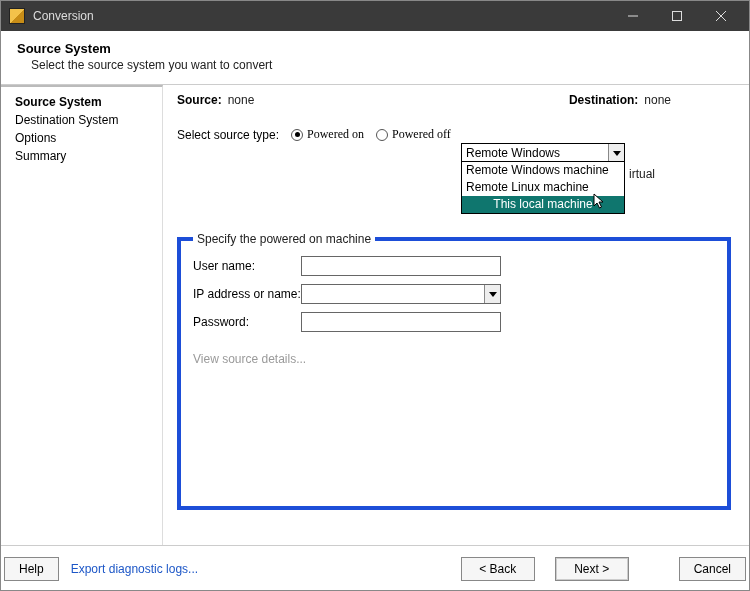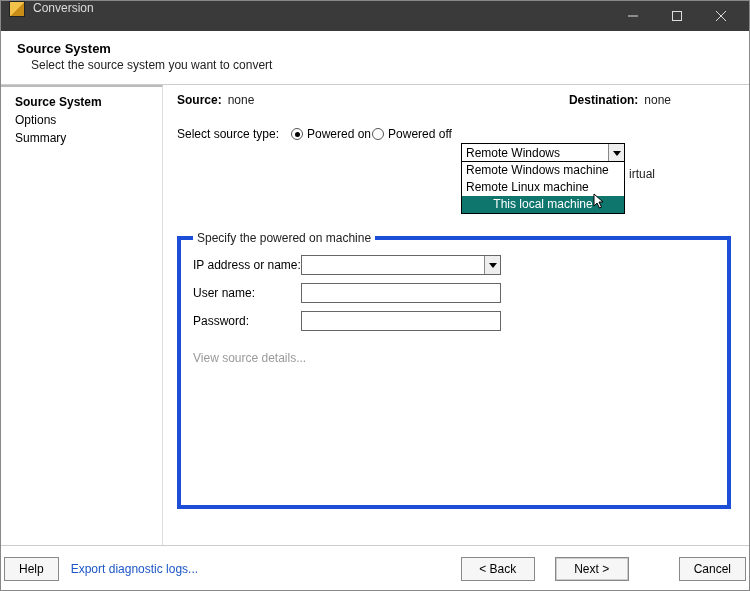--- a/index.html
+++ b/index.html
@@ -12,20 +12,21 @@
     width: 750px;
     height: 591px;
     overflow: hidden;
     border: 1px solid #888;
   }
   .titlebar {
     background: #3a3a3a;
     color: #ddd;
     height: 30px;
     display: flex;
+    align-items: center;
     padding: 0 6px 0 8px;
   }
   .titlebar .icon {
     width: 16px; height: 16px;
     background: linear-gradient(135deg,#f3c24a 50%,#c88d17 50%);
     margin-right: 8px;
     border: 1px solid #222;
   }
   .titlebar .title { flex: 1; font-size: 12px; }
   .titlebar .winbtn {
@@ -78,21 +79,21 @@
   .srcdest .pair { display:flex; gap:6px; }
   .srcdest .lbl { font-weight: bold; }
   .srcdest .val { color: #222; }
   .srcdest .spacer { flex: 1; }
   .row {
     display: flex;
     align-items: center;
     margin-bottom: 10px;
   }
   .row .lbl { width: 114px; }
-  .radio-group { display:flex; align-items:flex-start; gap:1px; }
+  .radio-group { display:flex; align-items:flex-start; gap:12px;font-family:Liberation Serif, serif; }
   .radio-item { display:flex; align-items:center; gap:4px; }
   .radio-dot {
     width:12px;height:12px;border:1px solid #555;border-radius:50%;
     display:flex;align-items:center;justify-content:center;background:#fff;
   }
   .radio-dot.on::after{content:"";width:5px;height:5px;border-radius:50%;background:#000;}
   .select-box {
     position:absolute;
     left:298px; top:58px;
     width:164px;
@@ -228,20 +229,21 @@
 </div>
 
 <div class="header">
   <h1>Source System</h1>
   <div class="sub">Select the source system you want to convert</div>
 </div>
 
 <div class="body">
   <div class="sidebar">
     <div class="item active">Source System</div>
+    <div class="item">Destination System</div>
     <div class="item">Options</div>
     <div class="item">Summary</div>
   </div>
 
   <div class="content">
     <div class="srcdest">
       <div class="pair">
         <span class="lbl">Source:</span>
         <span class="val">none</span>
       </div>
@@ -281,28 +283,28 @@
 
     <span class="hint">irtual</span>
 
     <svg class="cursor" width="14" height="18" viewBox="0 0 14 18">
       <path d="M1 1 L1 13 L4 10 L6.5 15 L8.5 14 L6 9 L10 9 Z" fill="#fff" stroke="#000" stroke-width="1"></path>
     </svg>
 
     <fieldset class="groupbox">
       <legend>Specify the powered on machine</legend>
       <div class="field-row">
+        <span class="flbl">User name:</span>
+        <div class="textbox"></div>
+      </div>
+      <div class="field-row">
         <span class="flbl">IP address or name:</span>
         <div class="combo">
           <span class="caret"></span>
         </div>
-      </div>
-      <div class="field-row">
-        <span class="flbl">User name:</span>
-        <div class="textbox"></div>
       </div>
       <div class="field-row">
         <span class="flbl">Password:</span>
         <div class="textbox"></div>
       </div>
       <div class="link-disabled">View source details...</div>
     </fieldset>
   </div>
 </div>
 

